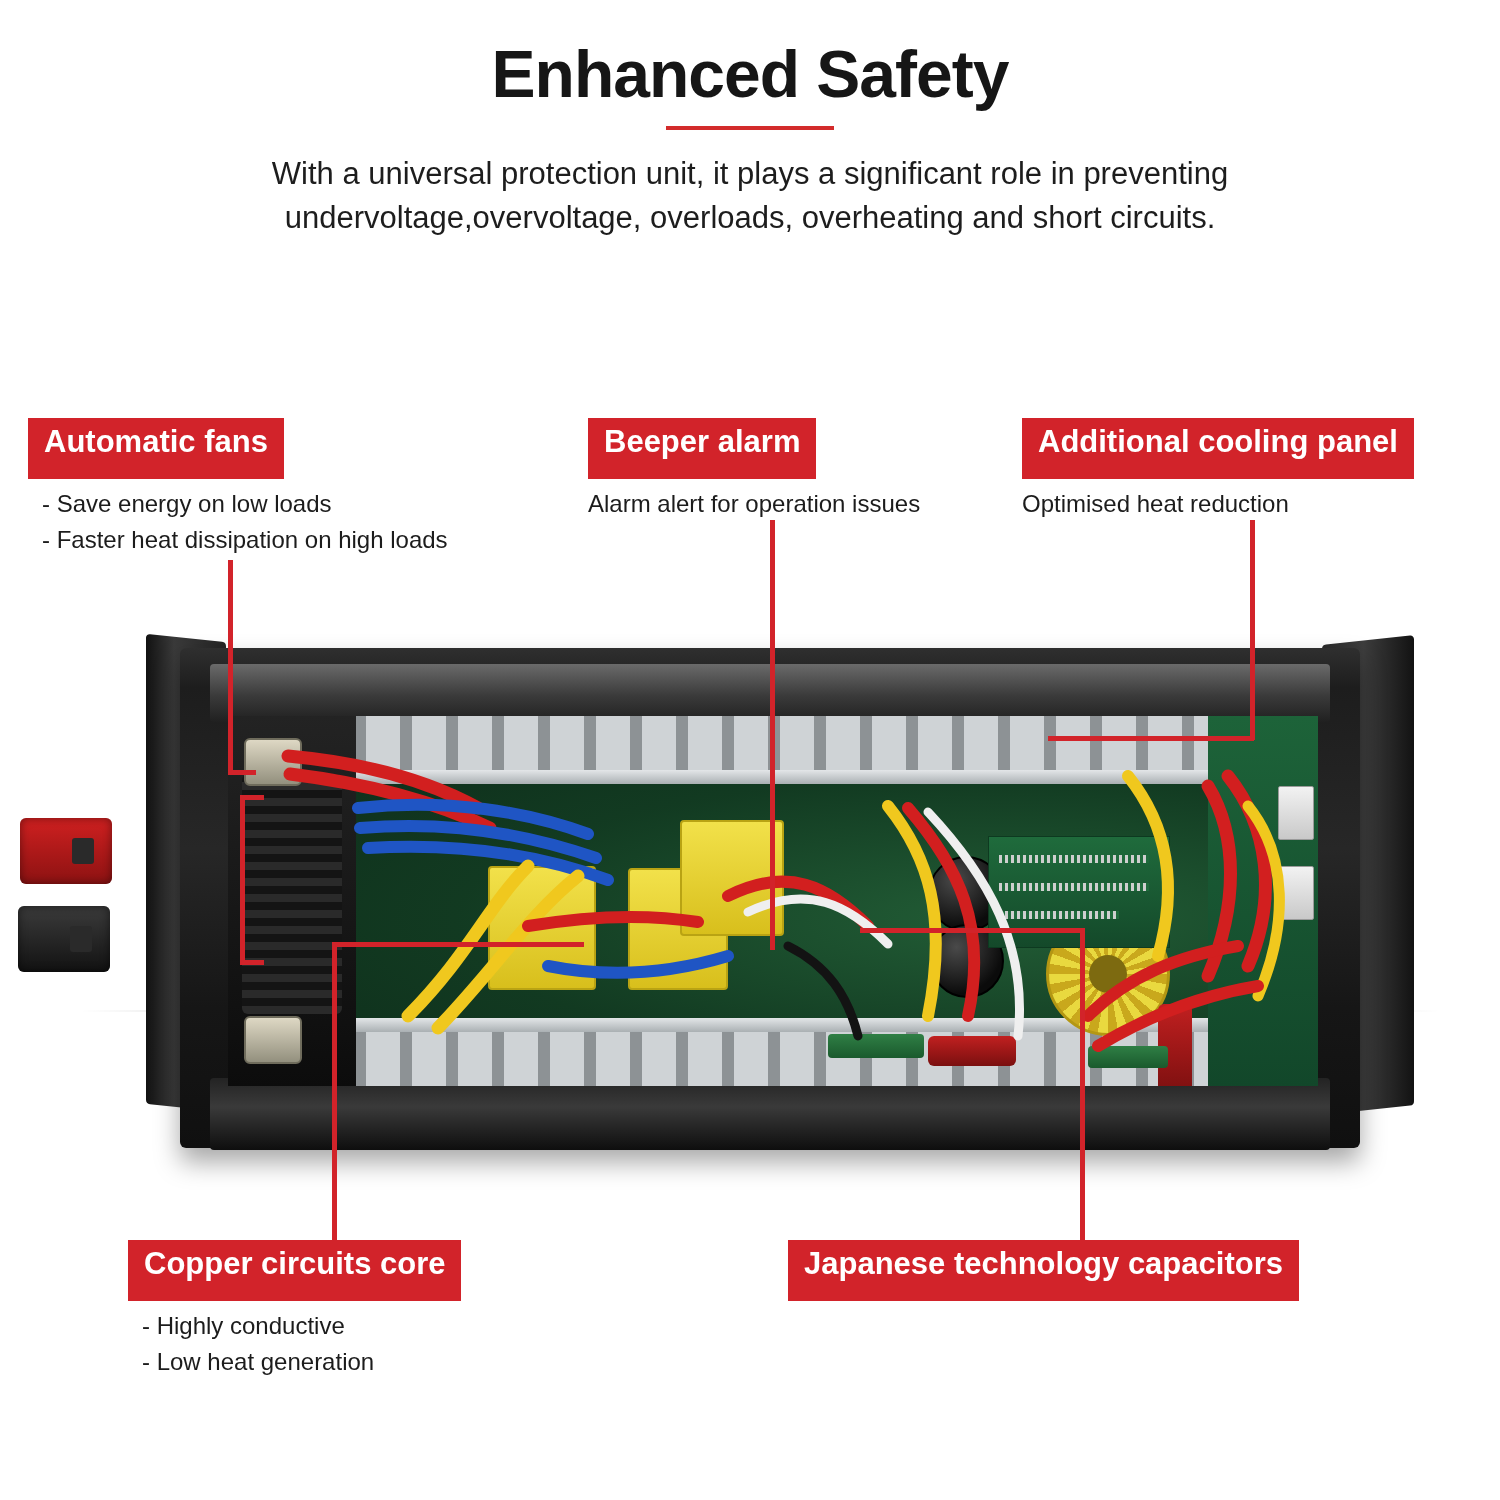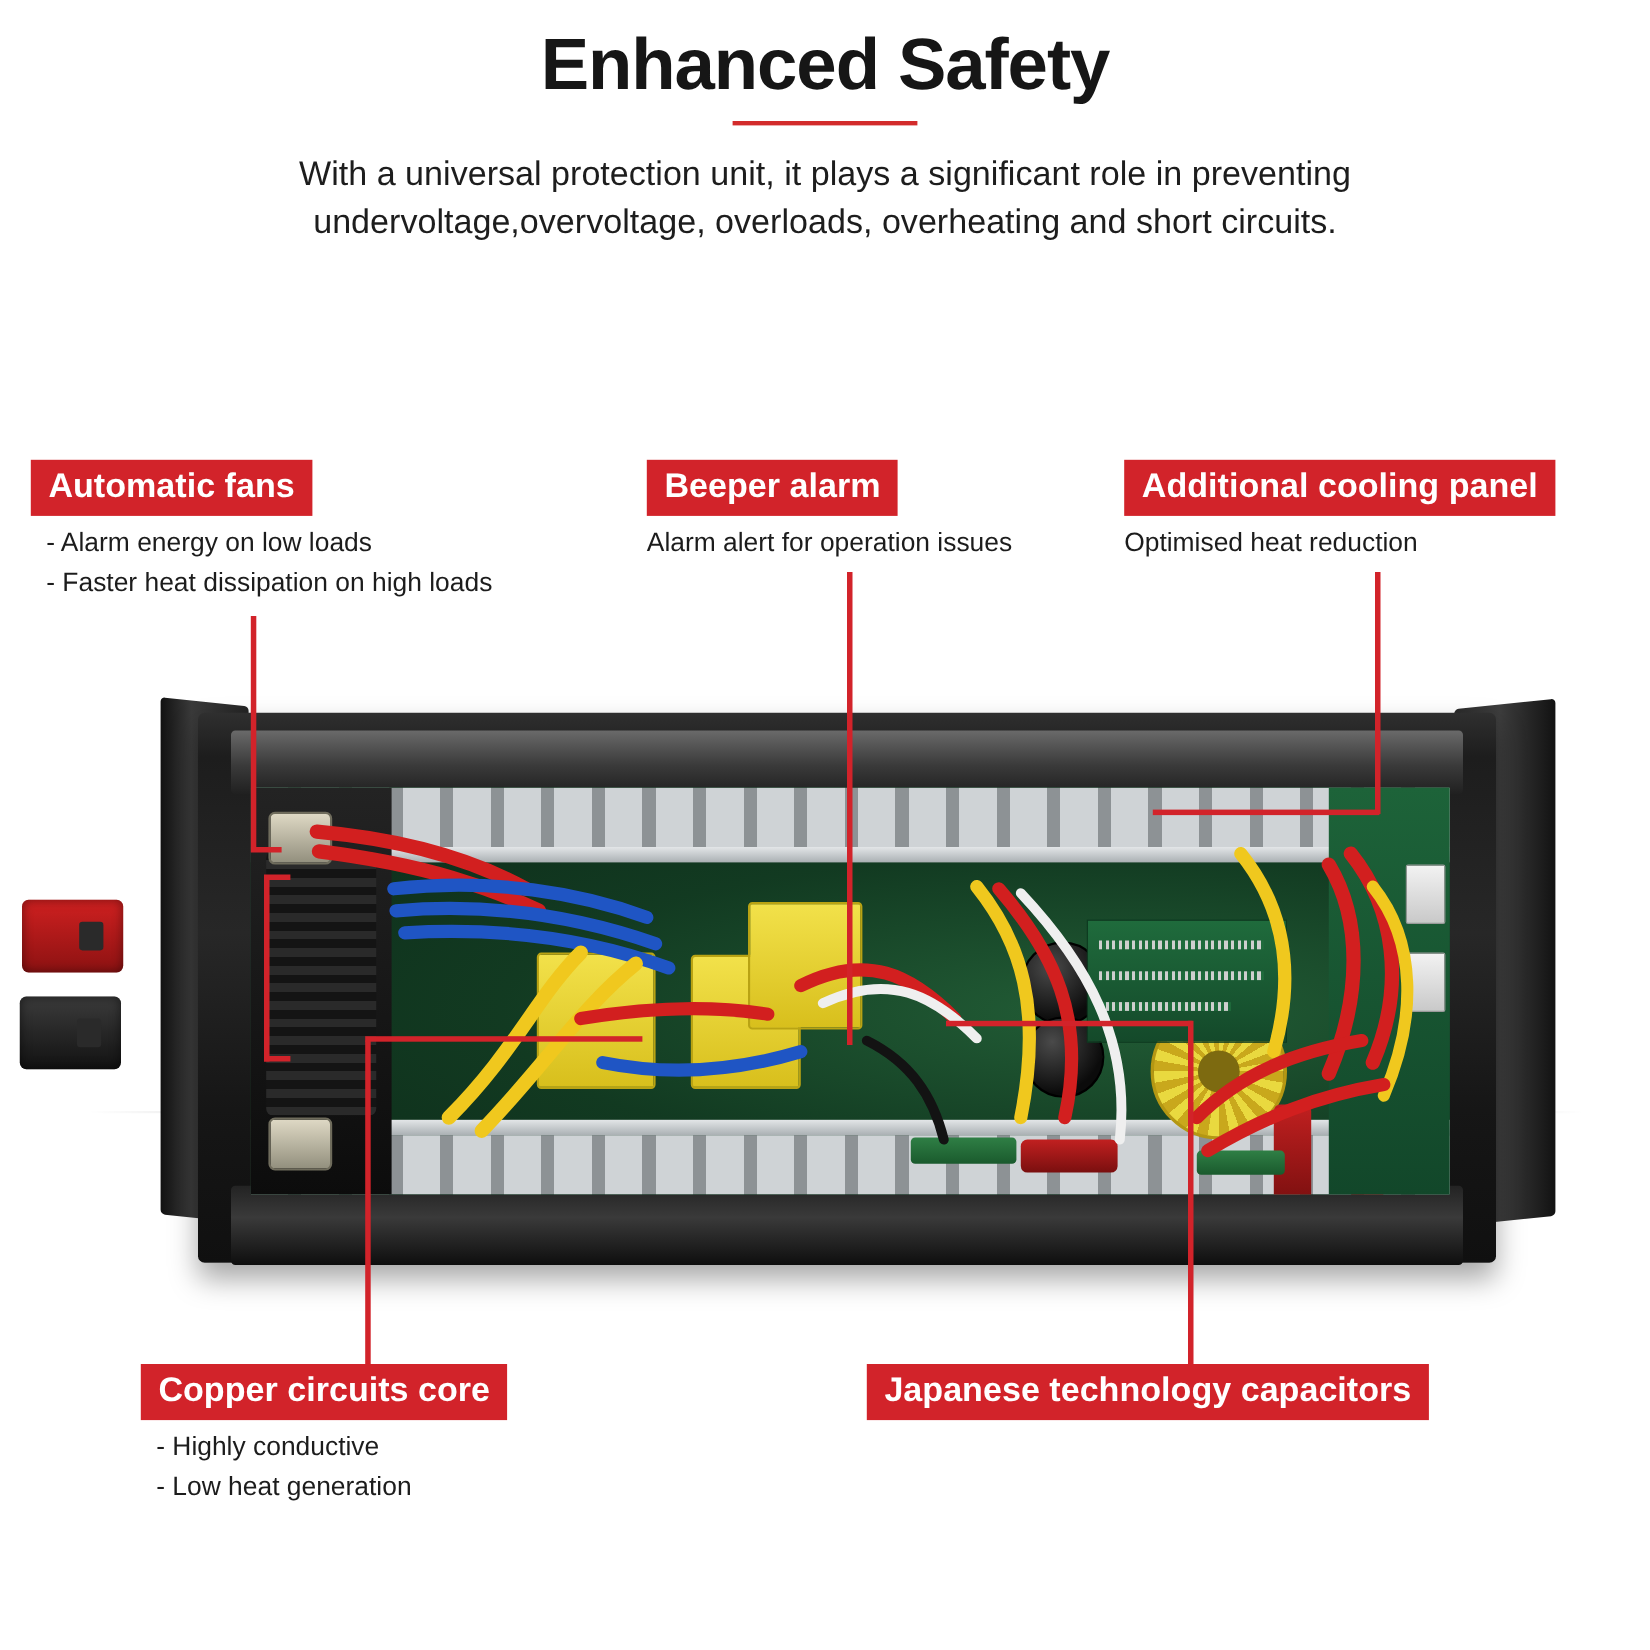--- a/index.html
+++ b/index.html
@@ -20,21 +20,21 @@
   #header {
     position: absolute;
     top: 0; left: 0;
     width: 1500px;
     text-align: center;
   }
   #title {
     font-size: 66px;
     font-weight: bold;
     letter-spacing: -1px;
-    margin-top: 20px;
+    margin-top: 36px;
     color: #161616;
   }
   #title-underline {
     width: 168px;
     height: 4px;
     background: #d32b2b;
     margin: 14px auto 0 auto;
   }
   #subtitle {
     font-size: 31px;
@@ -264,21 +264,21 @@
   }
 
   
   .callout { position: absolute; }
   .tag {
     display: inline-block;
     background: #d2232a;
     color: #ffffff;
     font-weight: bold;
     font-size: 31px;
-    padding: 8px 16px 10px 16px;
+    padding: 8px 16px 20px 16px;
     line-height: 1.05;
     white-space: nowrap;
   }
   .desc {
     font-size: 24px;
     color: #1c1c1c;
     line-height: 1.42;
     margin-top: 8px;
     white-space: nowrap;
   }
@@ -404,21 +404,21 @@
 
 <div class="leader" style="left:332px; top:946px; width:5px; height:296px;"></div>
 <div class="leader" style="left:332px; top:942px; width:252px; height:5px;"></div>
 
 <div class="leader" style="left:1080px; top:928px; width:5px; height:314px;"></div>
 <div class="leader" style="left:860px; top:928px; width:224px; height:5px;"></div>
 
 <div class="callout" id="callout-fans">
   <div class="tag">Automatic fans</div>
   <div class="desc">
-    <div class="desc-indent">- Alarm energy on low loads</div>
+    <div class="desc-indent">- Save energy on low loads</div>
     <div class="desc-indent">- Faster heat dissipation on high loads</div>
   </div>
 </div>
 
 <div class="callout" id="callout-beeper">
   <div class="tag">Beeper alarm</div>
   <div class="desc">
     <div>Alarm alert for operation issues</div>
   </div>
 </div>

